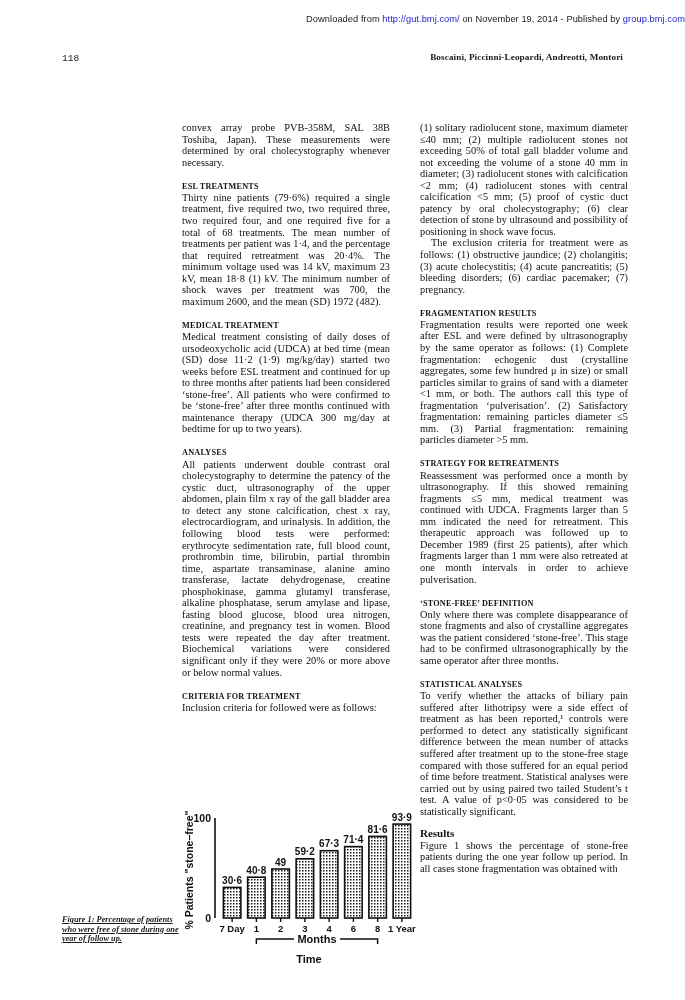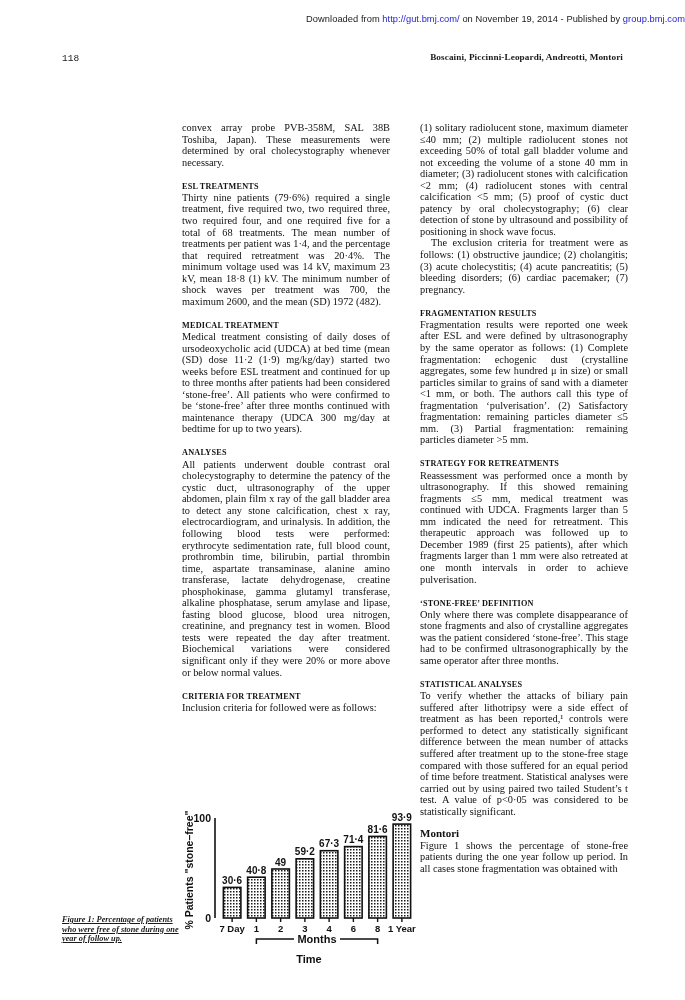--- a/index.html
+++ b/index.html
@@ -167,21 +167,21 @@
 
   <div class="gap-big"></div>
   <h4 class="sechead sc">‘STONE-FREE’ DEFINITION</h4>
   <p>Only where there was complete disappearance of stone fragments and also of crystalline aggregates was the patient considered ‘stone-free’. This stage had to be confirmed ultrasonographically by the same operator after three months.</p>
 
   <div class="gap-big"></div>
   <h4 class="sechead">STATISTICAL ANALYSES</h4>
   <p>To verify whether the attacks of biliary pain suffered after lithotripsy were a side effect of treatment as has been reported,¹ controls were performed to detect any statistically significant difference between the mean number of attacks suffered after treatment up to the stone-free stage compared with those suffered for an equal period of time before treatment. Statistical analyses were carried out by using paired two tailed Student’s t test. A value of p&lt;0·05 was considered to be statistically significant.</p>
 
   <div class="gap-med"></div>
-  <h3 class="resultshead">Montori</h3>
+  <h3 class="resultshead">Results</h3>
   <p>Figure 1 shows the percentage of stone-free patients during the one year follow up period. In all cases stone fragmentation was obtained with</p>
 </div>
 
 <div class="figcaption">Figure 1: Percentage of patients who were free of stone during one year of follow up.</div>
 
 <div class="figure">
   <svg id="chart-svg" width="250" height="172" viewBox="0 0 250 172">
     <defs>
       <pattern id="dotgrid" width="3" height="3" patternUnits="userSpaceOnUse">
         <rect width="3" height="3" fill="#ffffff"></rect>

